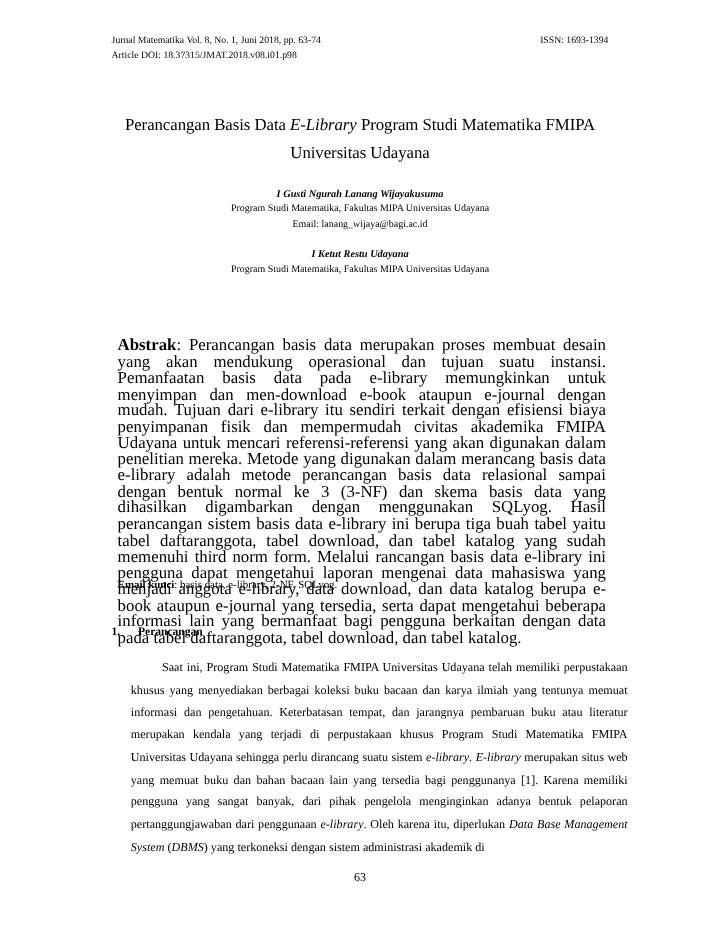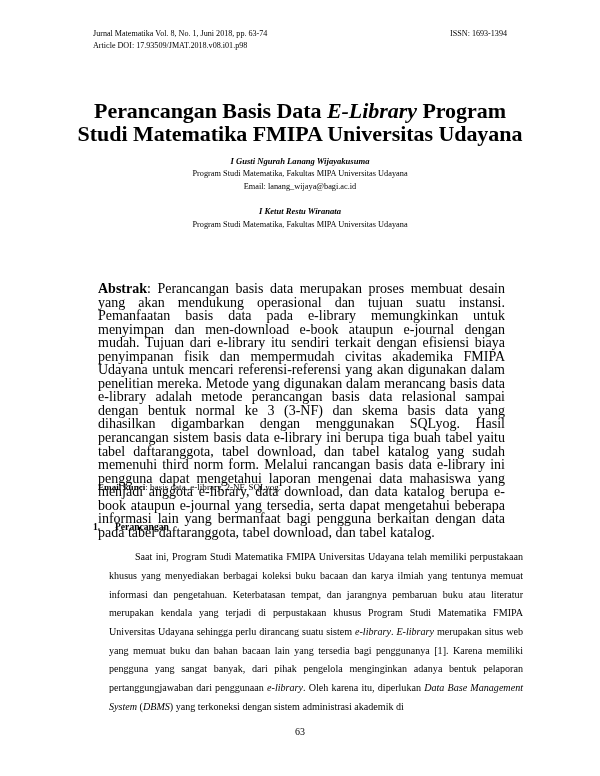--- a/index.html
+++ b/index.html
@@ -47,22 +47,22 @@
     white-space: nowrap;
   }
 
   
   .title {
     position: absolute;
     left: 75px;
     top: 84px;
     width: 450px;
     text-align: center;
-    font-size: 22px;
-    font-weight: bold;
+    font-size: 14px;
+    font-weight: normal;
     line-height: 23.5px;
     letter-spacing: -0.05px;
   }
   .title i { font-style: italic; }
 
   
   .authors {
     position: absolute;
     left: 75px;
     top: 155px;
@@ -152,33 +152,33 @@
 </head>
 <body>
 
 <div class="page">
 
   <div class="runhead">
     <div class="runhead-row">
       <span class="runhead-left">Jurnal Matematika Vol. 8, No. 1, Juni 2018, pp. 63-74</span>
       <span class="runhead-right">ISSN: 1693-1394</span>
     </div>
-    <span class="runhead-doi">Article DOI: 17.93509/JMAT.2018.v08.i01.p98</span>
+    <span class="runhead-doi">Article DOI: 18.37315/JMAT.2018.v08.i01.p98</span>
   </div>
 
   <h1 class="title"><span>Perancangan Basis Data </span><i>E-Library</i><span> Program Studi Matematika FMIPA Universitas Udayana</span></h1>
 
   <div class="authors">
     <div class="author-block">
       <div class="author-name">I Gusti Ngurah Lanang Wijayakusuma</div>
       <div class="author-affil">Program Studi Matematika, Fakultas MIPA Universitas Udayana</div>
       <div class="author-email">Email: lanang_wijaya@bagi.ac.id</div>
     </div>
     <div class="author-block">
-      <div class="author-name">I Ketut Restu Wiranata</div>
+      <div class="author-name">I Ketut Restu Udayana</div>
       <div class="author-affil">Program Studi Matematika, Fakultas MIPA Universitas Udayana</div>
     </div>
   </div>
 
   <p class="abstract"><b>Abstrak</b><span>: </span><span>Perancangan basis data merupakan proses membuat desain yang akan mendukung operasional dan tujuan suatu instansi. Pemanfaatan basis data pada e-library memungkinkan untuk menyimpan dan men-download e-book ataupun e-journal dengan mudah. Tujuan dari e-library itu sendiri terkait dengan efisiensi biaya penyimpanan fisik dan mempermudah civitas akademika FMIPA Udayana untuk mencari referensi-referensi yang akan digunakan dalam penelitian mereka. Metode yang digunakan dalam merancang basis data e-library adalah metode perancangan basis data relasional sampai dengan bentuk normal ke 3 (3-NF) dan skema basis data yang dihasilkan digambarkan dengan menggunakan SQLyog. Hasil perancangan sistem basis data e-library ini berupa tiga buah tabel yaitu tabel daftaranggota, tabel download, dan tabel katalog yang sudah memenuhi third norm form. Melalui rancangan basis data e-library ini pengguna dapat mengetahui laporan mengenai data mahasiswa yang menjadi anggota e-library, data download, dan data katalog berupa e-book ataupun e-journal yang tersedia, serta dapat mengetahui beberapa informasi lain yang bermanfaat bagi pengguna berkaitan dengan data pada tabel daftaranggota, tabel download, dan tabel katalog.</span></p>
 
   <p class="keywords"><b>Email kunci</b><span>: </span><span>basis data, e-library, 2-NF, SQLyog.</span></p>
 
   <h2 class="section-head"><span class="section-num">1.</span><span>Perancangan</span></h2>
 

